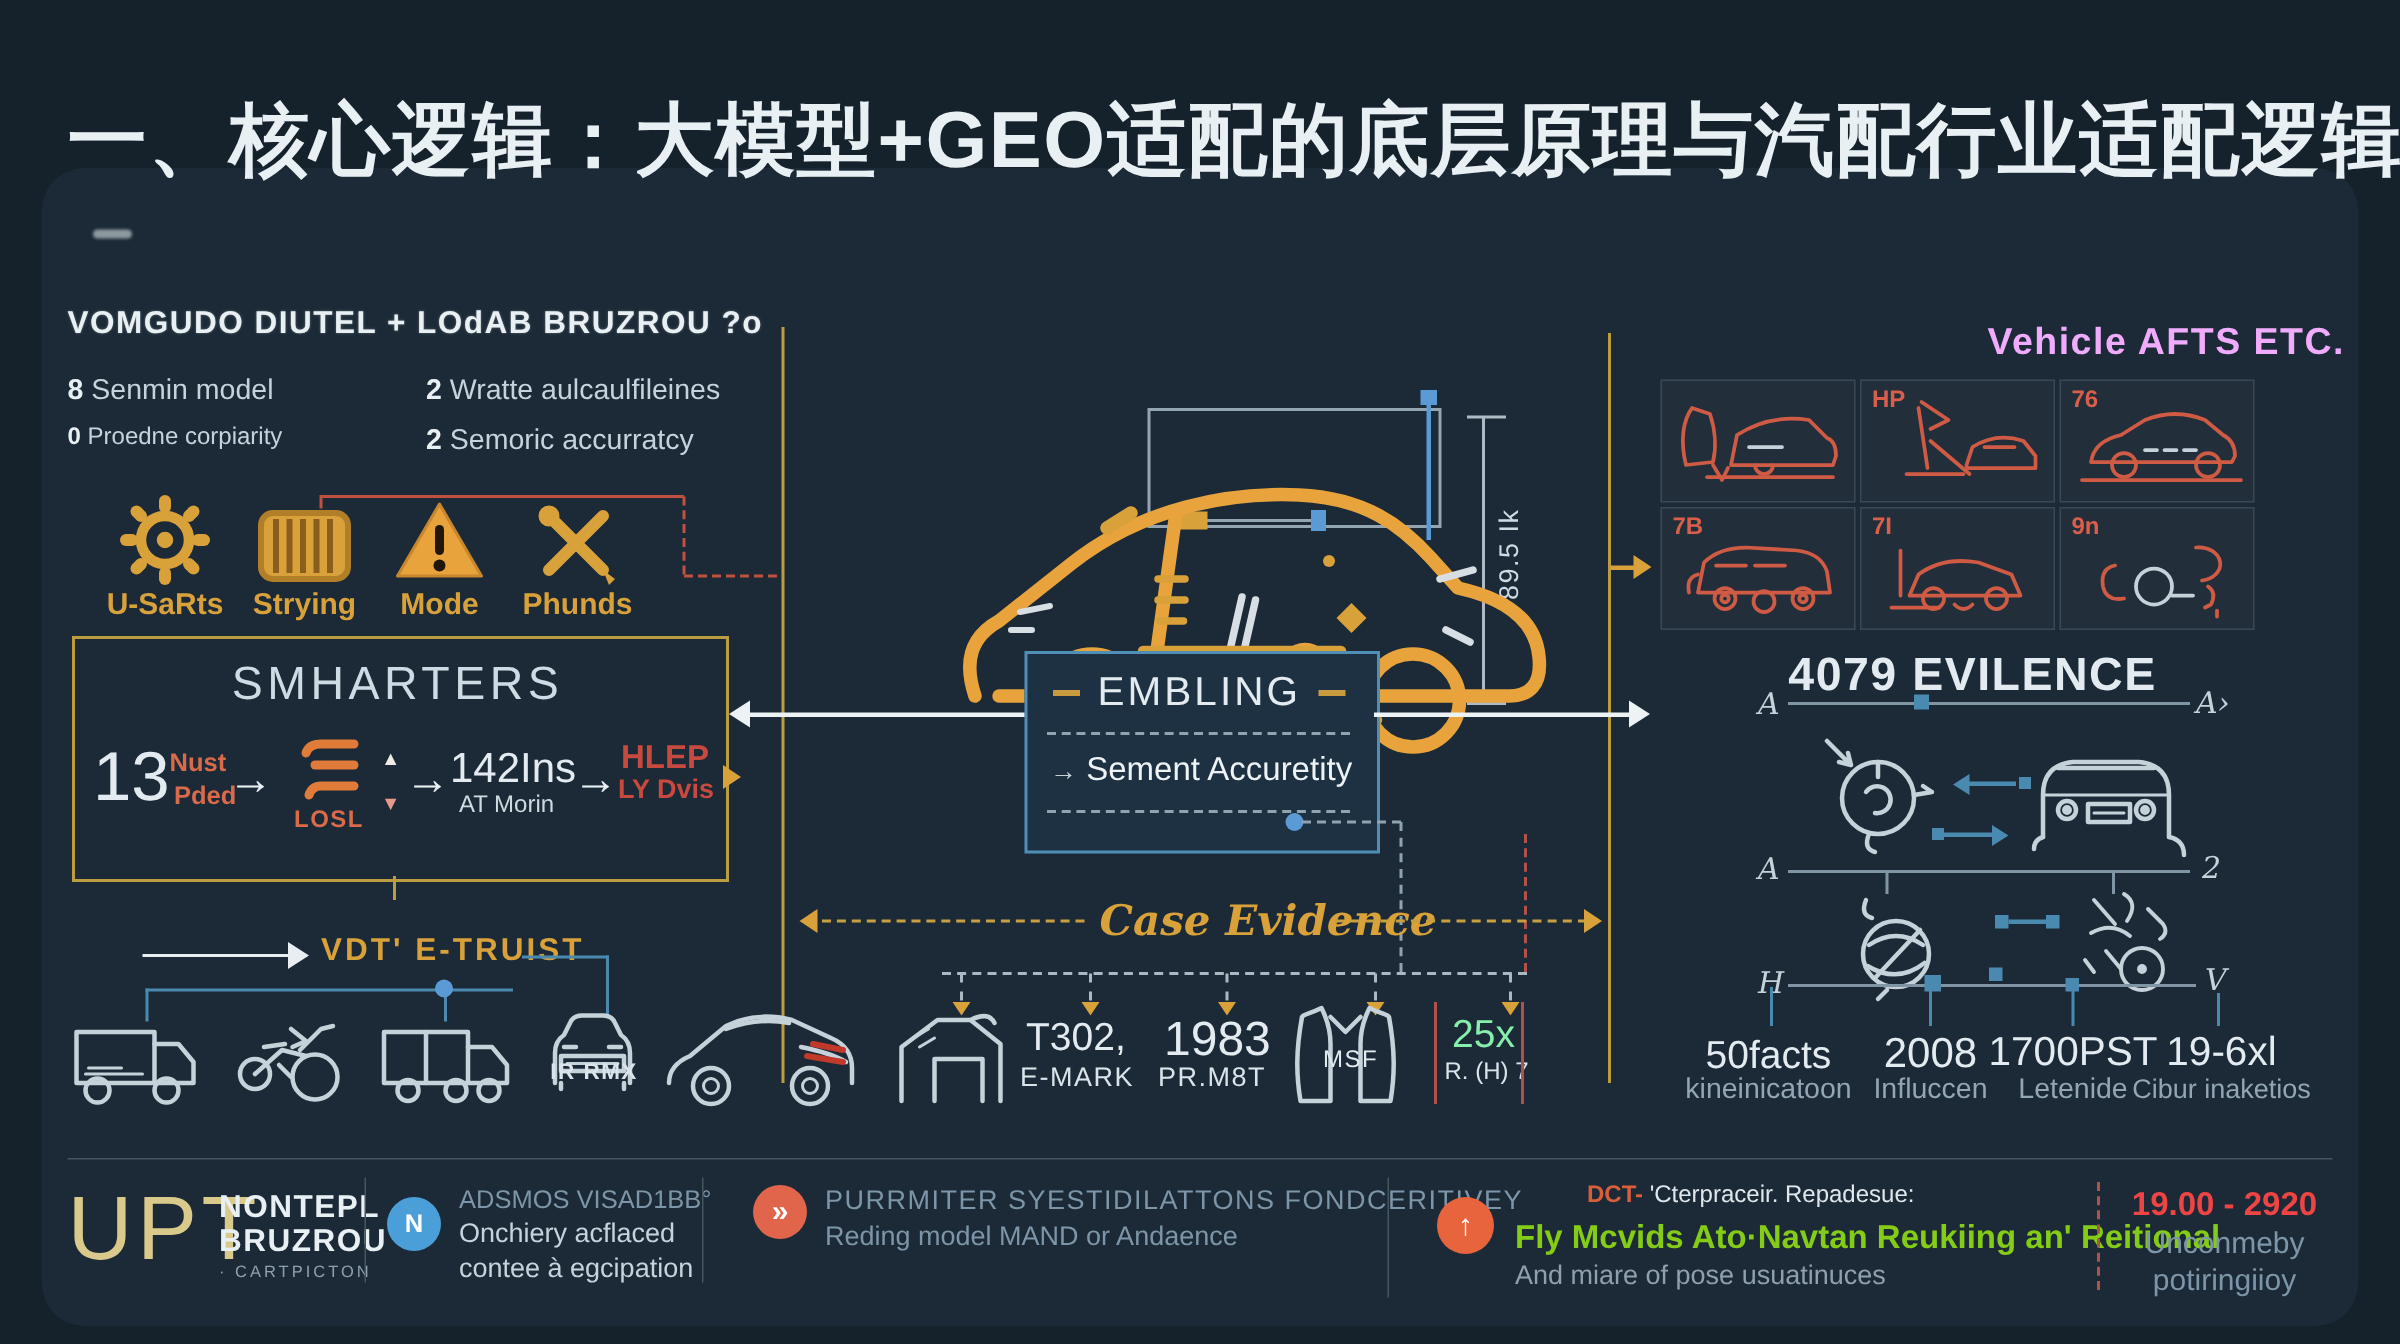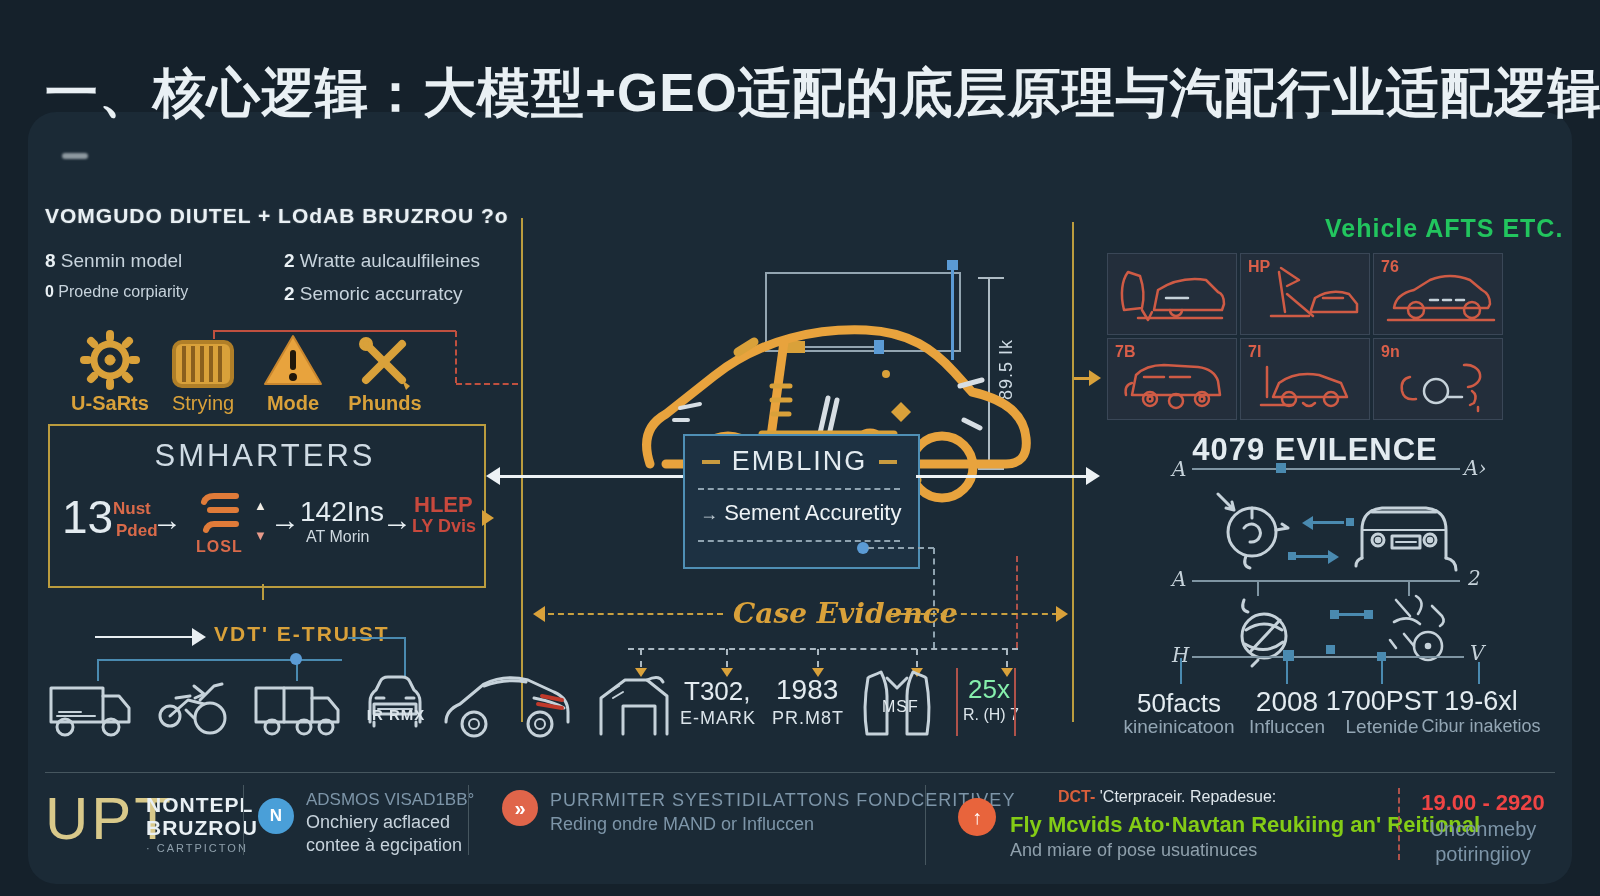--- a/index.html
+++ b/index.html
@@ -1,21 +1,21 @@
 <!DOCTYPE html>
 <html><head>
 <meta charset="utf-8">
 <style>
   html,body{margin:0;padding:0;background:#0f1a22;}
   .canvas{position:relative;width:1600px;height:896px;background:#15212b;overflow:hidden;
           font-family:"Liberation Sans",sans-serif;}
   .panel{position:absolute;left:28px;top:112px;right:28px;bottom:12px;background:#1b2a36;border-radius:28px;}
   .t{position:absolute;white-space:nowrap;}
   .abs{position:absolute;}
-  .yel{color:#d9a13a}.wt{color:#e9f0f4}.red{color:#22c55e}.gray{color:#93a6b4}.lt{color:#c7d3dc}
+  .yel{color:#d9a13a}.wt{color:#e9f0f4}.red{color:#f0abfc}.gray{color:#93a6b4}.lt{color:#c7d3dc}
   .ctr{text-align:center}
   .vline{position:absolute;background:#bb9c3e;width:2px;}
   .bsq{position:absolute;background:#4a8ab0;}
   .dot{position:absolute;background:#5b9bd5;border-radius:50%;}
   svg{position:absolute;overflow:visible}
   .cell{position:relative;background:#232e3b;border:1px solid #3a4757;width:128px;height:80px;}
   .grid{position:absolute;left:1107px;top:253px;display:grid;grid-template-columns:repeat(3,128px);grid-auto-rows:80px;gap:5px;}
   .cell .lbl{position:absolute;left:7px;top:4px;color:#d95f4a;font-weight:700;font-size:16px;}
   .cell svg{position:absolute;left:0;top:0}
   .arrR{width:0;height:0;border-top:8px solid transparent;border-bottom:8px solid transparent;border-left:12px solid #d9a13a;position:absolute;}
@@ -91,21 +91,21 @@
   </svg>
   <svg style="left:352px;top:332px" width="64" height="60" viewBox="0 0 64 60">
     <g stroke="#d9a13a" stroke-width="8" stroke-linecap="round" fill="none">
       <line x1="14" y1="12" x2="50" y2="48"></line>
       <line x1="50" y1="12" x2="14" y2="48"></line>
     </g>
     <path d="M50 48 l8 6 l-4 4 z" fill="#d9a13a"></path>
     <circle cx="14" cy="12" r="5" fill="none" stroke="#d9a13a" stroke-width="4"></circle>
   </svg>
   <div class="t yel ctr" style="left:58px;top:392px;width:104px;font-size:20px;font-weight:700;">U-SaRts</div>
-  <div class="t yel ctr" style="left:158px;top:392px;width:90px;font-size:20px;font-weight:400;">Strying</div>
+  <div class="t yel ctr" style="left:158px;top:392px;width:90px;font-size:20px;font-weight:700;">Strying</div>
   <div class="t yel ctr" style="left:253px;top:392px;width:80px;font-size:20px;font-weight:700;">Mode</div>
   <div class="t yel ctr" style="left:343px;top:392px;width:84px;font-size:20px;font-weight:700;">Phunds</div>
 
   <div class="abs" style="left:214px;top:330px;width:242px;height:2px;background:#c0503f;"></div>
   <div class="abs" style="left:213px;top:330px;width:2px;height:9px;background:#c0503f;"></div>
   <div class="abs" style="left:455px;top:331px;height:52px;border-left:2px dashed #c0503f;"></div>
   <div class="abs" style="left:456px;top:383px;width:62px;border-top:2px dashed #c0503f;"></div>
 
   <div class="abs" style="left:48px;top:424px;width:434px;height:160px;border:2px solid #bb9c3e;"></div>
   <div class="t ctr" style="left:48px;top:438px;width:434px;font-size:31px;letter-spacing:3px;color:#cfdbe4;">SMHARTERS</div>
@@ -275,21 +275,21 @@
   <svg style="left:595px;top:672px" width="78" height="66" viewBox="0 0 78 66">
     <g fill="none" stroke="#c6d2da" stroke-width="3" stroke-linecap="round" stroke-linejoin="round">
       <path d="M6 62 V26 L30 8 H52 L72 24 V62"></path>
       <path d="M28 62 V34 H60 V62"></path>
       <path d="M52 8 Q64 2 68 10"></path>
       <path d="M14 20 l10 -6 M18 26 l10 -6" stroke-width="2"></path>
     </g>
   </svg>
   <div class="t" style="left:684px;top:676px;font-size:26px;color:#e3ebf0;">T302,</div>
   <div class="t" style="left:680px;top:708px;font-size:18px;color:#dbe4ea;letter-spacing:1px;">E-MARK</div>
-  <div class="t" style="left:776px;top:674px;font-size:28px;color:#e3ebf0;">1983</div>
+  <div class="t" style="left:776px;top:674px;font-size:32px;color:#e3ebf0;">1983</div>
   <div class="t" style="left:772px;top:708px;font-size:18px;color:#dbe4ea;letter-spacing:1px;">PR.M8T</div>
   <svg style="left:855px;top:666px" width="84" height="74" viewBox="0 0 84 74">
     <g fill="none" stroke="#c6d2da" stroke-width="3" stroke-linecap="round" stroke-linejoin="round">
       <path d="M26 6 C18 10 14 10 13 12 C9 34 9 50 12 68 H32 V30 C32 20 29 12 26 6 Z"></path>
       <path d="M58 6 C66 10 70 10 71 12 C75 34 75 50 72 68 H52 V30 C52 20 55 12 58 6 Z"></path>
       <path d="M32 12 L42 22 L52 12"></path>
     </g>
   </svg>
   <div class="t" style="left:882px;top:698px;font-size:16px;color:#e3ebf0;letter-spacing:1px;">MSF</div>
   <div class="abs" style="left:956px;top:668px;width:2px;height:68px;background:#b0524a;"></div>
@@ -489,21 +489,21 @@
   </div>
   <div class="t" style="left:306px;top:790px;font-size:17px;color:#7d95a8;">ADSMOS VISAD1BB°</div>
   <div class="t lt" style="left:306px;top:812px;font-size:18px;">Onchiery acflaced</div>
   <div class="t lt" style="left:306px;top:835px;font-size:18px;">contee à egcipation</div>
 
   <div class="fdiv" style="left:468px;top:785px;height:70px;"></div>
   <div class="fcirc" style="left:502px;top:790px;width:36px;height:36px;background:#e0654a;font-size:20px;">
     <span>»</span>
   </div>
   <div class="t" style="left:550px;top:790px;font-size:18px;color:#7d95a8;letter-spacing:1px;">PURRMITER SYESTIDILATTONS FONDCERITIVEY</div>
-  <div class="t" style="left:550px;top:814px;font-size:18px;color:#7d95a8;">Reding ondre MAND or Influccen</div>
+  <div class="t" style="left:550px;top:814px;font-size:18px;color:#7d95a8;">Reding model MAND or Andaence</div>
 
   <div class="fdiv" style="left:925px;top:785px;height:80px;"></div>
   <div class="fcirc" style="left:958px;top:798px;width:38px;height:38px;background:#e8643c;font-size:20px;">
     <span>↑</span>
   </div>
   <div class="t" style="left:1010px;top:788px;font-size:16px;padding-left:48px;">
     <span style="color:#d95f3b;font-weight:700;">DCT-</span>
     <span style="color:#dfe7ec;"> 'Cterpraceir. Repadesue:</span>
   </div>
   <div class="t" style="left:1010px;top:812px;font-size:22px;font-weight:700;color:#84cc16;">Fly Mcvids Ato·Navtan Reukiing an' Reitional</div>

